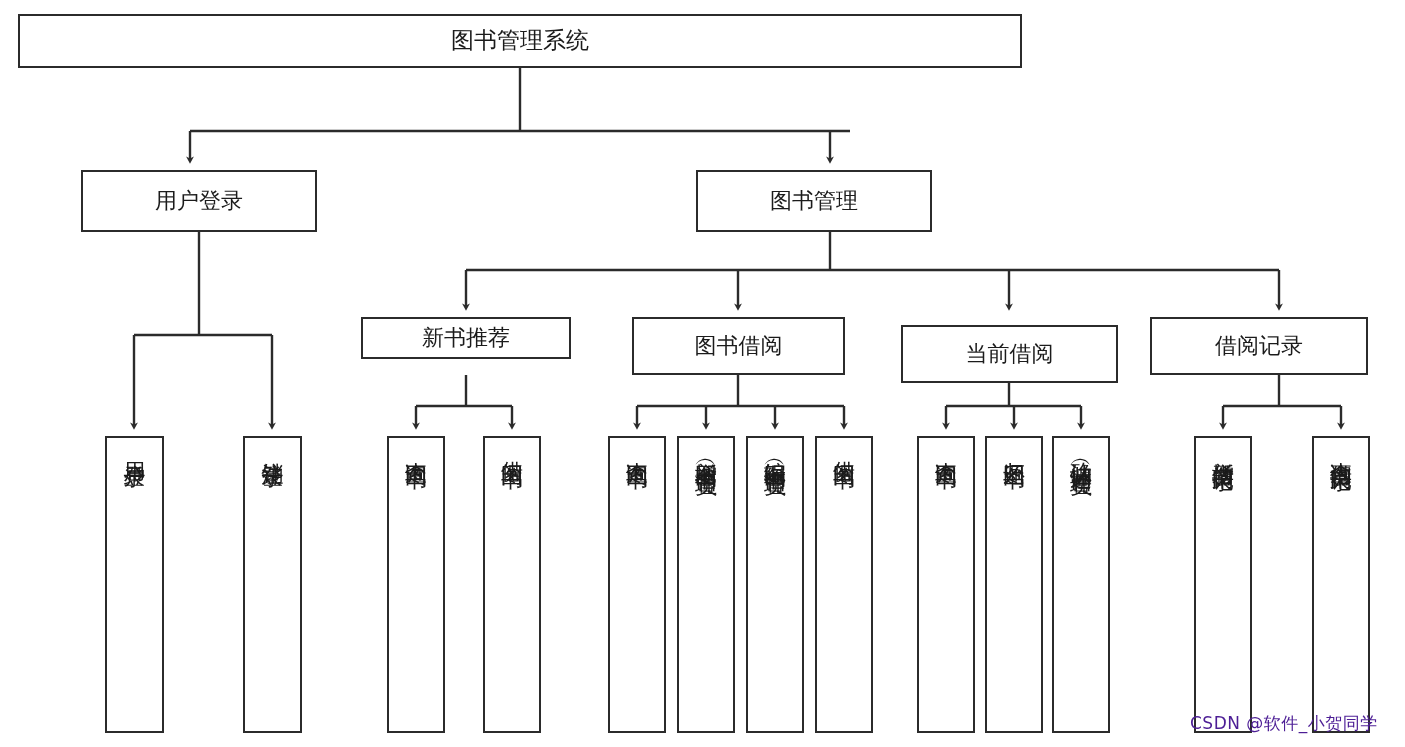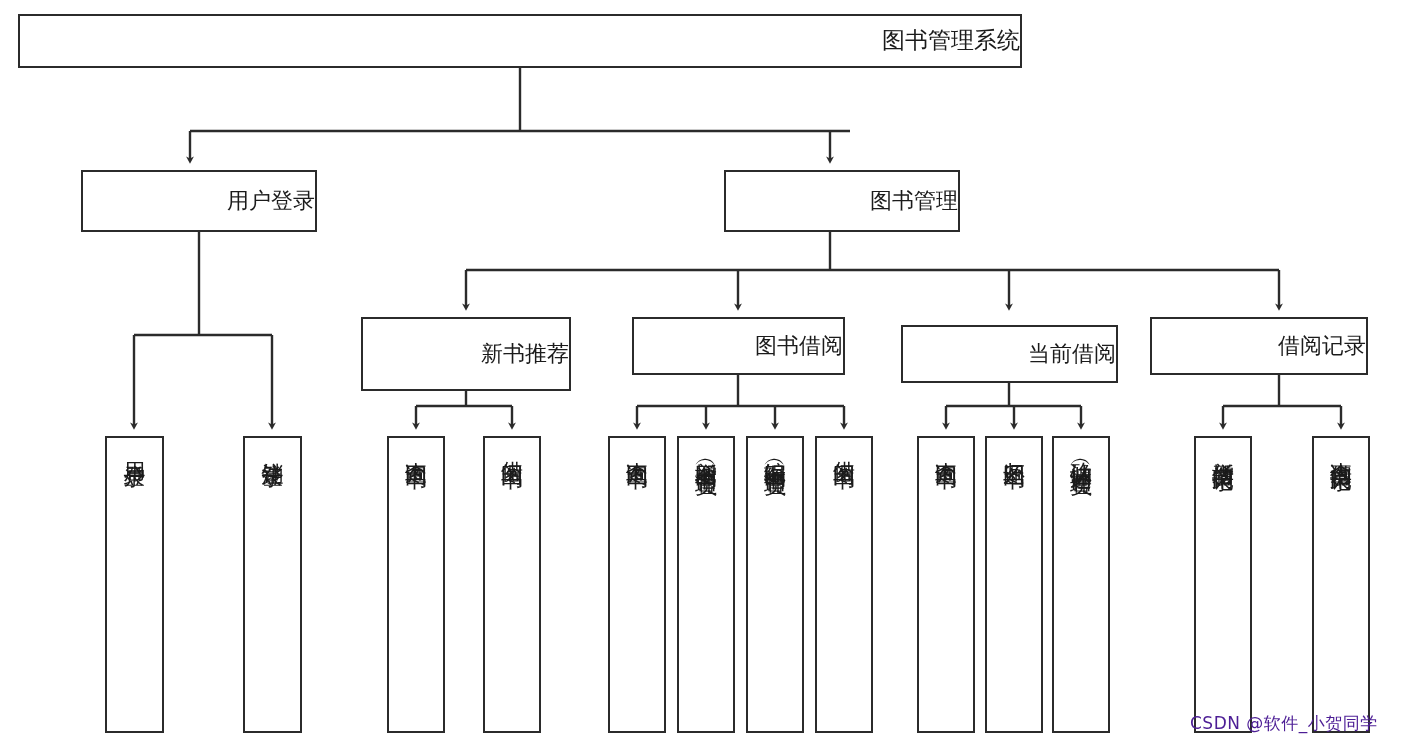--- a/index.html
+++ b/index.html
@@ -24,21 +24,21 @@
     width: 1405px;
     height: 747px;
   }
   .node {
     position: absolute;
     box-sizing: border-box;
     background: #ffffff;
     border: 2px solid #2b2b2b;
     display: flex;
     align-items: center;
-    justify-content: flex-end;
+    justify-content: center;
     color: #1b1b1b;
     z-index: 2;
   }
   .node-label {
     display: block;
     text-align: center;
     line-height: 1.18;
     white-space: nowrap;
   }
   .node.horizontal .node-label {
@@ -125,25 +125,25 @@
     </g>
   </svg>
 
   <div class="node root horizontal" style="left:18px; top:14px; width:1004px; height:54px;">
     <span class="node-label">图书管理系统</span>
   </div>
 
   <div class="node horizontal" style="left:81px; top:170px; width:236px; height:62px;">
     <span class="node-label">用户登录</span>
   </div>
-  <div class="node horizontal" style="left:724px; top:170px; width:236px; height:62px;">
+  <div class="node horizontal" style="left:696px; top:170px; width:236px; height:62px;">
     <span class="node-label">图书管理</span>
   </div>
 
-  <div class="node horizontal" style="left:361px; top:317px; width:210px; height:74px;">
+  <div class="node horizontal" style="left:361px; top:317px; width:210px; height:42px;">
     <span class="node-label">新书推荐</span>
   </div>
   <div class="node horizontal" style="left:632px; top:317px; width:213px; height:58px;">
     <span class="node-label">图书借阅</span>
   </div>
   <div class="node horizontal" style="left:901px; top:317px; width:217px; height:58px;margin-top:8px;">
     <span class="node-label">当前借阅</span>
   </div>
   <div class="node horizontal" style="left:1150px; top:317px; width:218px; height:58px;">
     <span class="node-label">借阅记录</span>

